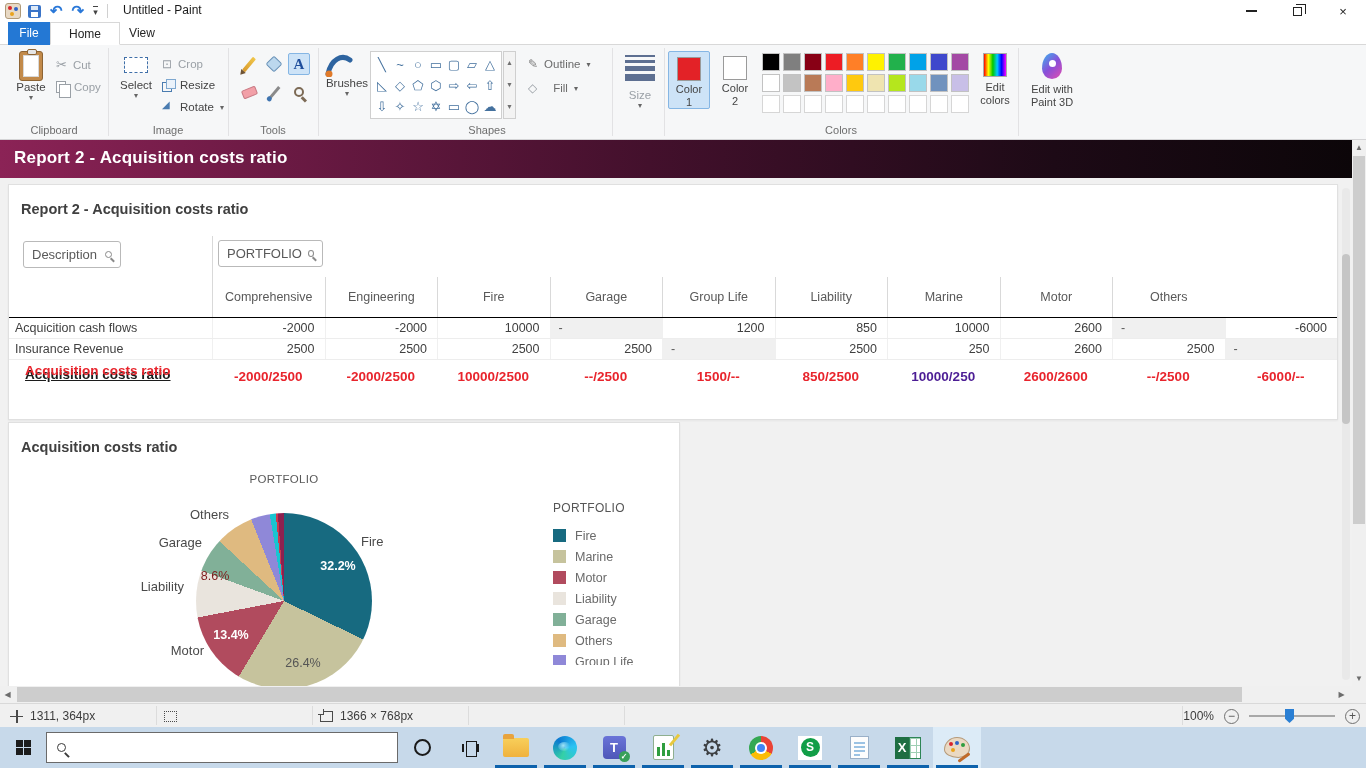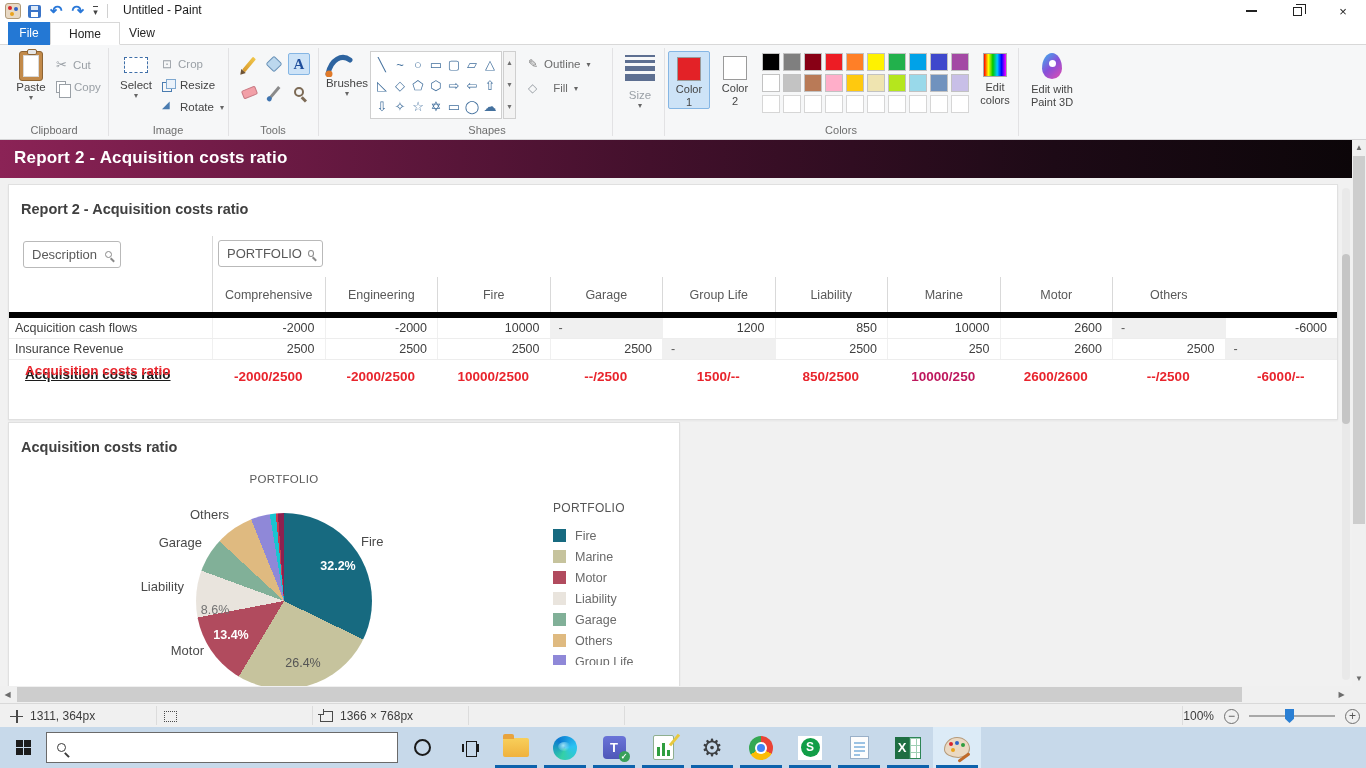--- a/index.html
+++ b/index.html
@@ -107,21 +107,21 @@
   .banner-title { position:absolute; left:14px; top:8px; color:#fff; font-size:17px; font-weight:600; letter-spacing:.2px; }
   .panel { position:absolute; background:#fff; border:1px solid #e0e0e0; box-shadow:0 1px 2px rgba(0,0,0,.05); }
   .panel1 { left:8px; top:44px; width:1330px; height:236px; }
   .panel-title { position:absolute; left:12px; top:16px; font-size:14.5px; font-weight:bold; color:#404040; }
   .searchbox { position:absolute; height:27px; border:1px solid #b9b9b9; border-radius:3px; background:#fff;
     display:flex; align-items:center; justify-content:space-between; padding:0 8px; font-size:13px; color:#595959; }
   .mag { width:7px; height:7px; border:1.6px solid #8a8a8a; border-radius:50%; position:relative; display:inline-block; margin-left:6px;}
   .mag::after { content:""; position:absolute; right:-4px; bottom:-4px; width:5px; height:1.8px; background:#8a8a8a; transform:rotate(45deg); }
   .vdivider { position:absolute; left:203px; top:51px; width:1px; height:83px; background:#d9d9d9; }
   .grid11 { display:grid; grid-template-columns:203px repeat(10,1fr); }
-  .thead { position:absolute; left:0; top:92px; width:100%; height:41px; border-bottom:6px solid #000000; }
+  .thead { position:absolute; left:0; top:92px; width:100%; height:41px; border-bottom:1px solid #000000; }
   .hcell { border-left:1px solid #d9d9d9; display:flex; align-items:center; justify-content:center; font-size:12.5px; color:#595959; }
   .hcell:first-child { border-left:none; }
   .trow { position:absolute; left:0; width:100%; height:21px; border-bottom:1px solid #ededed; }
   .tcell { font-size:12.5px; color:#404040; display:flex; align-items:center; border-left:1px solid #f0f0f0; }
   .tcell.lbl { padding-left:6px; border-left:none; }
   .tcell.num { justify-content:flex-end; padding-right:10px; }
   .tcell.dash { background:#f0f0f0; justify-content:flex-start; padding-left:8px; color:#595959; }
   .ratio-row { position:absolute; left:0; top:178px; width:100%; height:26px; }
   .ratio-cell { display:flex; align-items:center; justify-content:center; font-size:13.5px; font-weight:600; }
   .ratio-label { position:relative; padding-left:16px; font-size:13.5px; font-weight:bold; }
@@ -512,42 +512,42 @@
           <div class="ratio-label">
             <span class="under">Acquisition costs ratio</span>
             <span class="over" id="ratioLabelOver" style="color: rgb(232, 36, 44);">Acquisition costs ratio</span>
           </div>
         <div class="ratio-cell" style="color: rgb(232, 36, 44);">-2000/2500</div>
             <div class="ratio-cell" style="color: rgb(232, 36, 44);">-2000/2500</div>
             <div class="ratio-cell" style="color: rgb(232, 36, 44);">10000/2500</div>
             <div class="ratio-cell" style="color: rgb(232, 36, 44);">--/2500</div>
             <div class="ratio-cell" style="color: rgb(232, 36, 44);">1500/--</div>
             <div class="ratio-cell" style="color: rgb(232, 36, 44);">850/2500</div>
-            <div class="ratio-cell" style="color: #be185d;">10000/250</div>
+            <div class="ratio-cell" style="color: #4c1d95;">10000/250</div>
             <div class="ratio-cell" style="color: rgb(232, 36, 44);">2600/2600</div>
             <div class="ratio-cell" style="color: rgb(232, 36, 44);">--/2500</div>
             <div class="ratio-cell" style="color: rgb(232, 36, 44);">-6000/--</div>
           </div>
       </div>
 
       <div class="panel panel2">
         <div class="panel-title">Acquisition costs ratio</div>
         <div class="chart-sub">PORTFOLIO</div>
         <div class="pie" id="pie" style="background: conic-gradient(rgb(23, 106, 128) 0%, rgb(23, 106, 128) 32.2%, rgb(198, 195, 157) 32.2%, rgb(198, 195, 157) 58.6%, rgb(177, 75, 94) 58.6%, rgb(177, 75, 94) 72%, rgb(233, 228, 221) 72%, rgb(233, 228, 221) 80.6%, rgb(129, 176, 152) 80.6%, rgb(129, 176, 152) 86.9%, rgb(223, 186, 128) 86.9%, rgb(223, 186, 128) 93.9%, rgb(143, 136, 216) 93.9%, rgb(143, 136, 216) 97.4%, rgb(25, 197, 209) 97.4%, rgb(25, 197, 209) 98.5%, rgb(204, 58, 78) 98.5%, rgb(204, 58, 78) 98.9%, rgb(140, 33, 80) 98.9%, rgb(140, 33, 80) 100%);"></div>
 
         <div class="pie-lbl" style="left:352px; top:111px;">Fire</div>
         <div class="pie-lbl" style="left:135px; top:84px; width:85px; text-align:right;">Others</div>
         <div class="pie-lbl" style="left:108px; top:112px; width:85px; text-align:right;">Garage</div>
         <div class="pie-lbl" style="left:90px; top:156px; width:85px; text-align:right;">Liability</div>
         <div class="pie-lbl" style="left:110px; top:220px; width:85px; text-align:right;">Motor</div>
 
         <div class="pie-pct" style="left:294px; top:136px; color:#fff;">32.2%</div>
         <div class="pie-pct" style="left:259px; top:233px; color:#555; font-weight:normal;">26.4%</div>
         <div class="pie-pct" style="left:187px; top:205px; color:#fff;">13.4%</div>
-        <div class="pie-pct" style="left:171px; top:180px; color:#737373; font-weight:normal;">8.6%</div>
+        <div class="pie-pct" style="left:171px; top:146px; color:#7f1d1d; font-weight:normal;">8.6%</div>
 
         <div class="legend" id="legend">
           <div class="legend-title">PORTFOLIO</div>
         <div class="legend-item">
               <i style="background: rgb(23, 106, 128);"></i>
               <span>Fire</span>
             </div>
             <div class="legend-item">
               <i style="background: rgb(198, 195, 157);"></i>
               <span>Marine</span>

